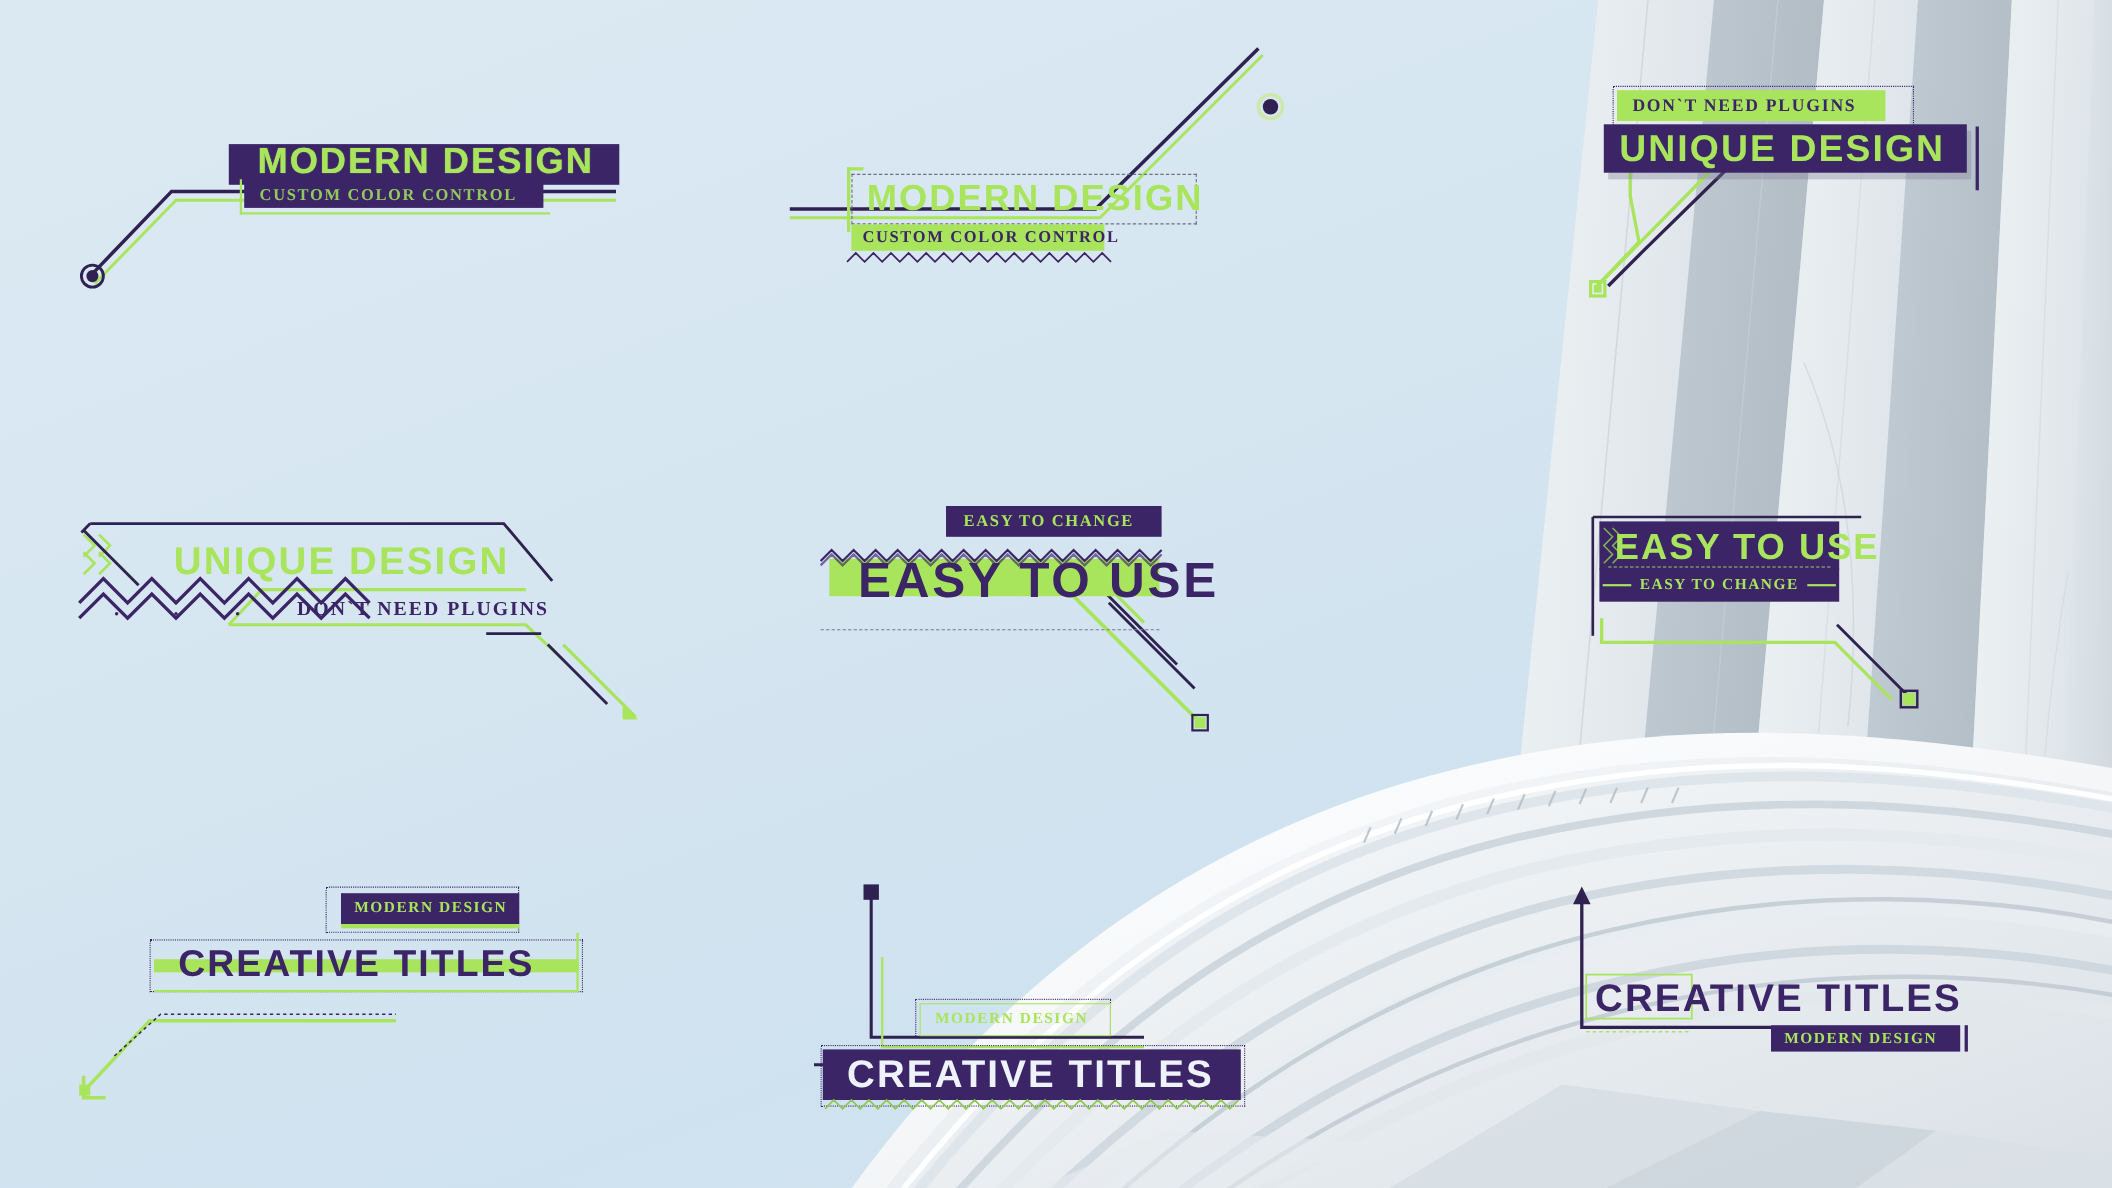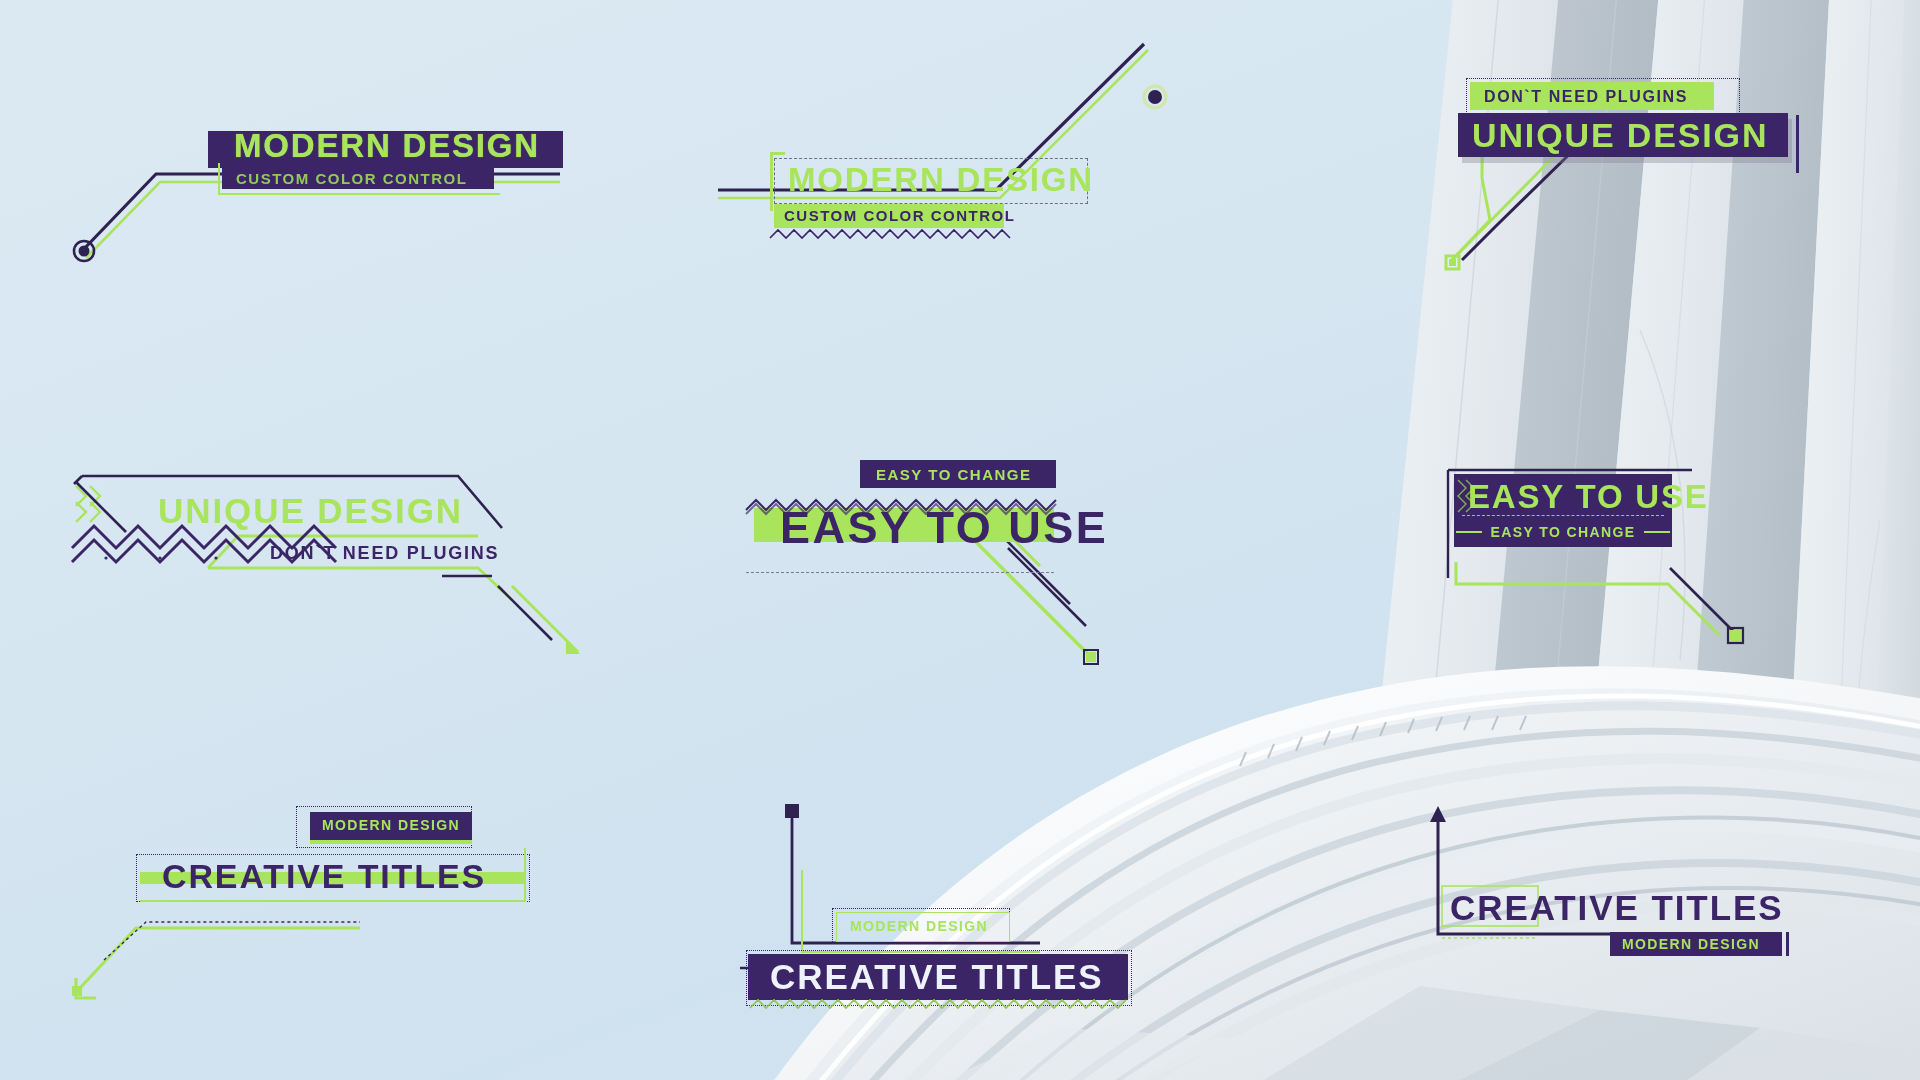--- a/index.html
+++ b/index.html
@@ -18,21 +18,21 @@
   
   .lt{position:absolute;}
   .bar-purple{background:#3b2566;}
   .bar-green{background:#a8e55c;}
 
   .t-big{
     font-family:"Liberation Sans", sans-serif;
     font-weight:700;letter-spacing:.055em;white-space:nowrap;
   }
   .t-small{
-    font-family:Liberation Sans, sans-serif;
+    font-family:Liberation Serif, serif;
     font-weight:700;letter-spacing:.10em;white-space:nowrap;text-align:center;
   }
   .c-green{color:#a8e55c;}
   .c-purple{color:#3b2566;}
   .c-white{color:#eef3fb;}
 
   .dash-box{border:1px dashed #6f6f86;}
   .dash-box-d{border:1px dotted #3b2566;}
 
   svg{position:absolute;overflow:visible;}

